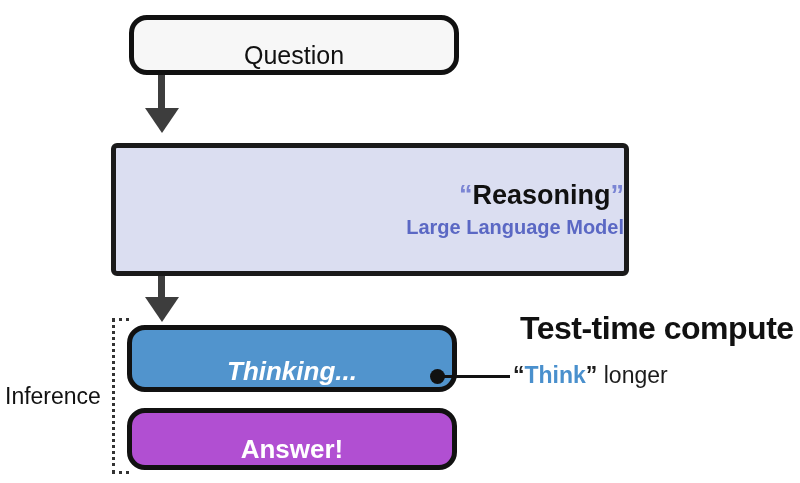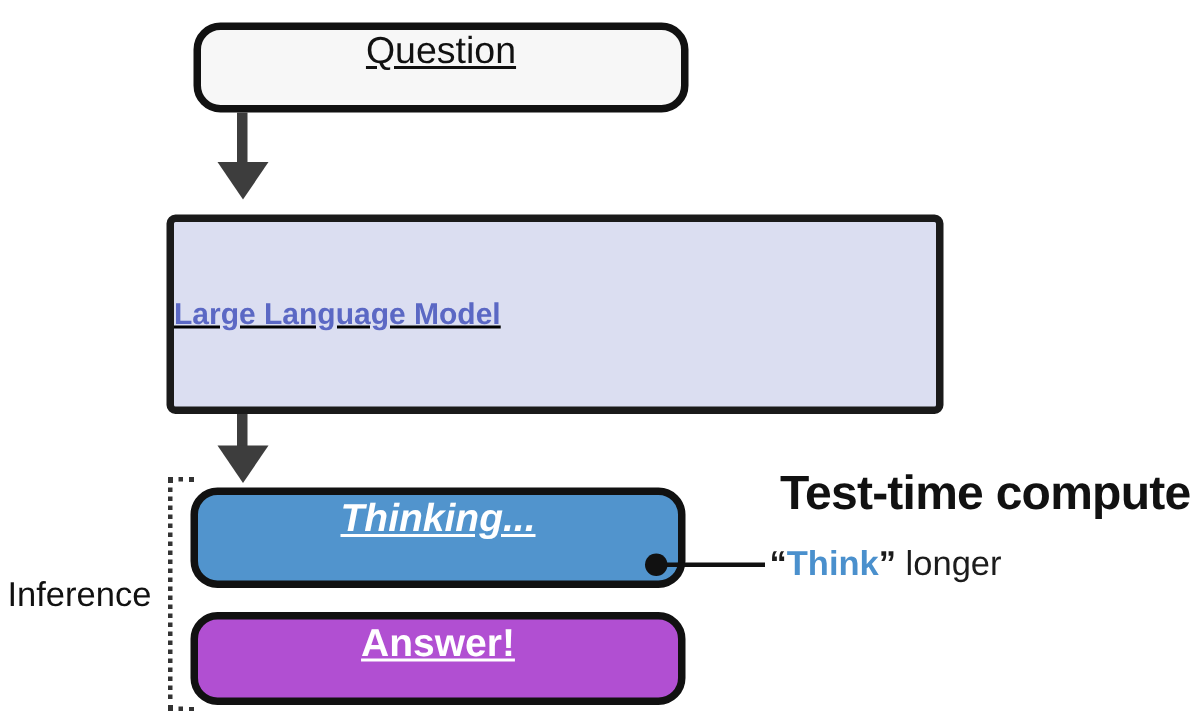--- a/index.html
+++ b/index.html
@@ -12,24 +12,23 @@
     position: relative;
     width: 800px;
     height: 483px;
     background: #ffffff;
     overflow: hidden;
   }
   .box {
     position: absolute;
     box-sizing: border-box;
     display: flex;
-    align-items: flex-start;
+    align-items: flex-end;
     justify-content: center;
     border: 5px solid #111111;
-    text-decoration: underline;
   }
   .question-box {
     left: 129px; top: 15px;
     width: 330px; height: 60px;
     border-radius: 18px;
     background: #f7f7f7;
     color: #111111;
     font-size: 25px;
     font-weight: 500;
   }
@@ -142,20 +141,23 @@
 <div class="canvas">
 
   <div class="box question-box">
     <span>Question</span>
   </div>
 
   <div class="arrow-shaft shaft-1"></div>
   <div class="arrow-head head-1"></div>
 
   <div class="box llm-box">
+    <div class="llm-line1">
+      <span class="quote">“</span><span>Reasoning</span><span class="quote">”</span>
+    </div>
     <div class="llm-line2">Large Language Model</div>
   </div>
 
   <div class="arrow-shaft shaft-2"></div>
   <div class="arrow-head head-2"></div>
 
   <div class="inference-bracket"></div>
   <div class="inference-label">Inference</div>
 
   <div class="box answer-box">

